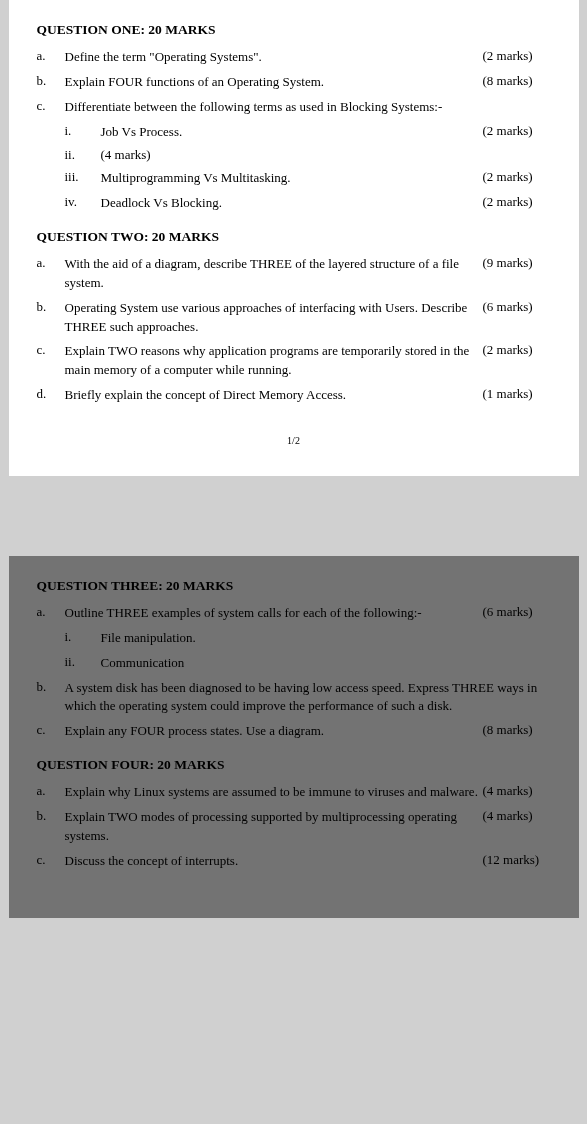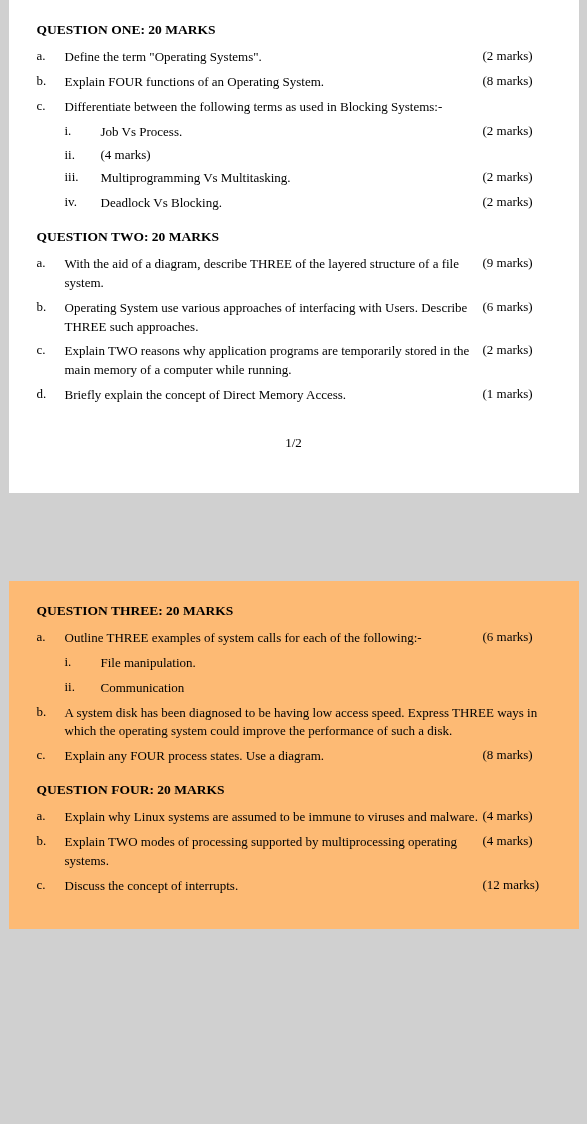--- a/index.html
+++ b/index.html
@@ -12,35 +12,35 @@
       font-family: "Times New Roman", Times, serif;
       font-size: 13px;
       background-color: #d0d0d0;
       width: 587px;
     }
 
     .page {
       background-color: #ffffff;
       width: 570px;
       margin: 0 auto;
-      padding: 22px 28px 42px 28px;
+      padding: 22px 28px 30px 28px;
     }
 
     .page-break {
       background-color: #d0d0d0;
       width: 587px;
       height: 80px;
       margin: 0;
     }
 
     .page2 {
-      background-color: #fdba74;
+      background-color: #737373;
       width: 570px;
-      margin: 8px auto;
-      padding: 22px 28px 26px 28px;
+      margin: 0 auto;
+      padding: 22px 28px 40px 28px;
     }
 
     .section-title {
       font-weight: bold;
       font-size: 13.5px;
       margin-bottom: 10px;
     }
 
     .question-block {
       margin-bottom: 8px;
@@ -75,21 +75,21 @@
       white-space: nowrap;
     }
 
     .sub-questions {
       margin-left: 28px;
     }
 
     .page-number {
       text-align: center;
       margin-top: 30px;
-      font-size: 13px;
+      font-size: 10px;
     }
 
     .spacer {
       height: 8px;
     }
   </style>
 </head>
 <body>
 
 <div class="page">

